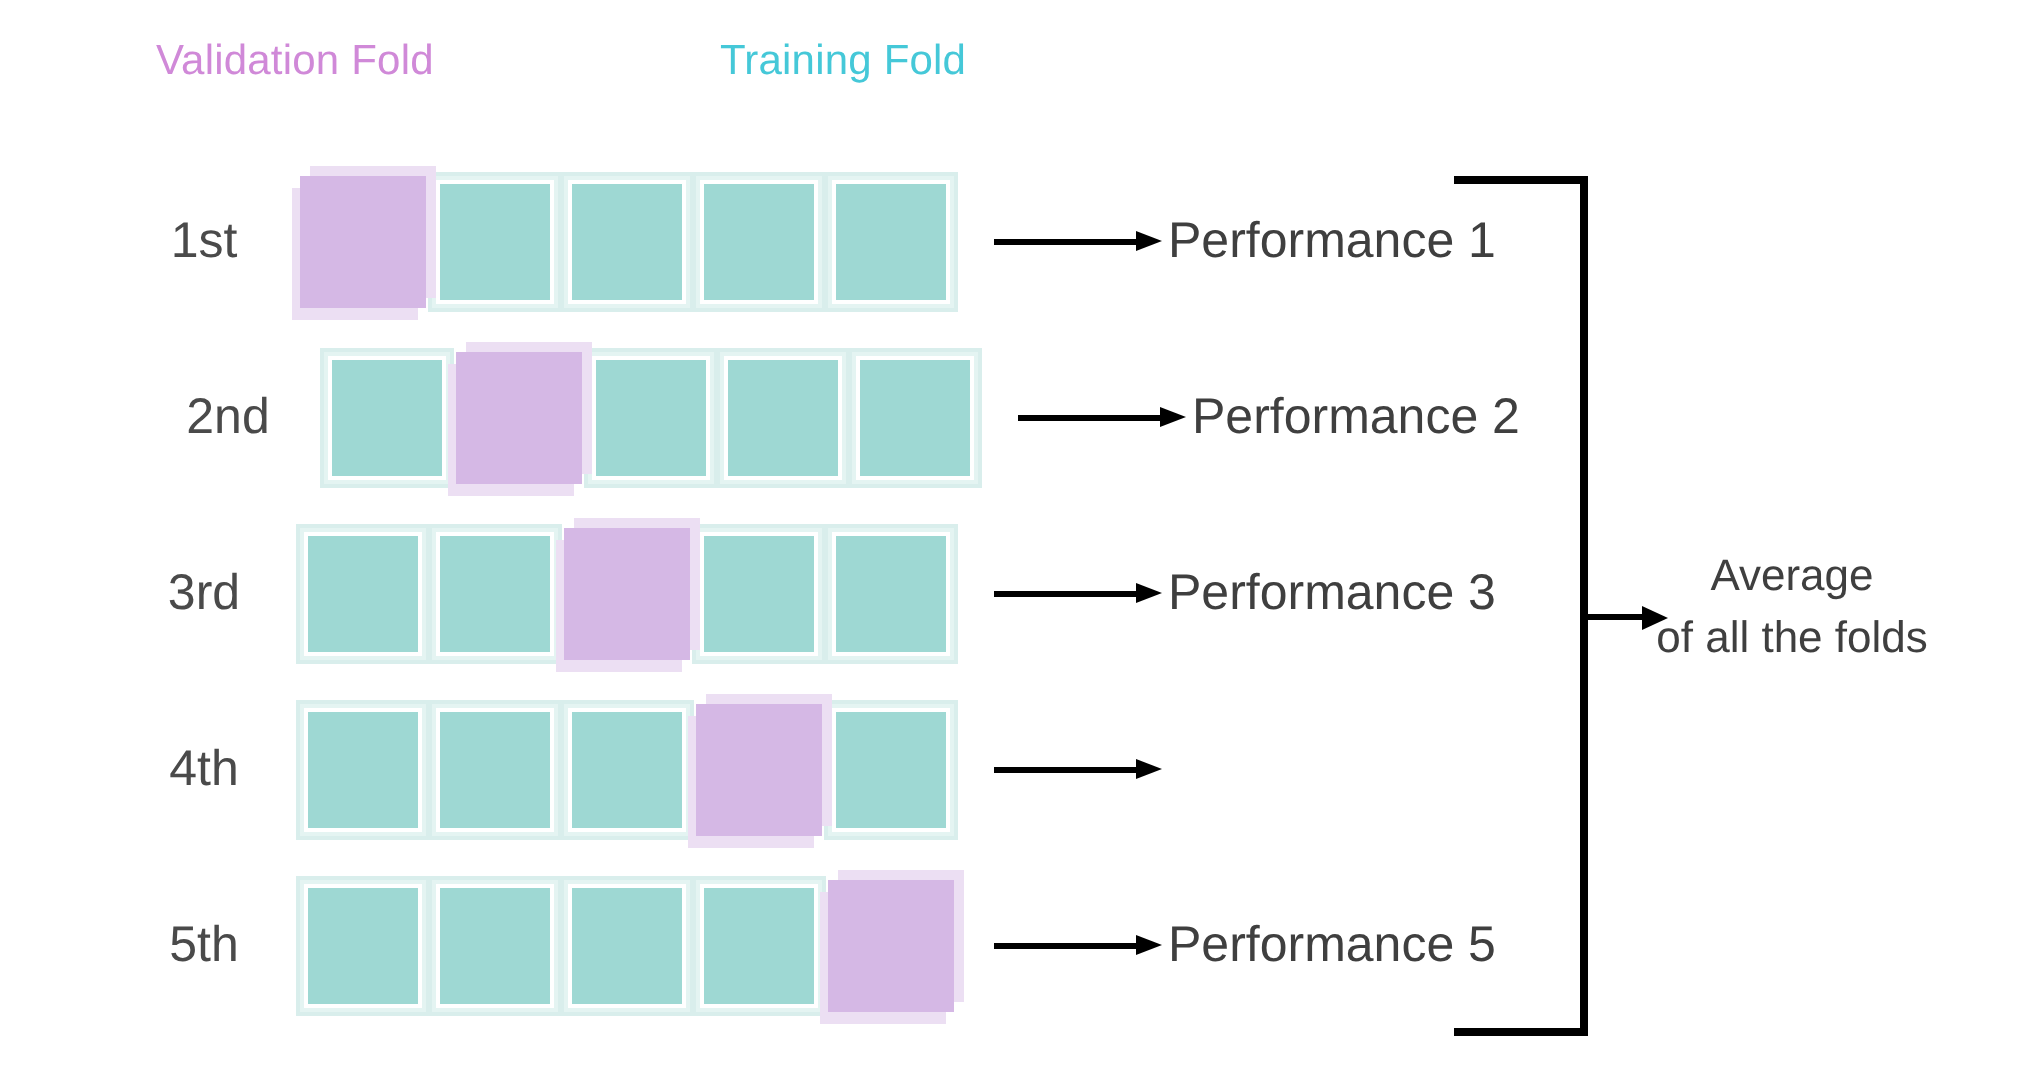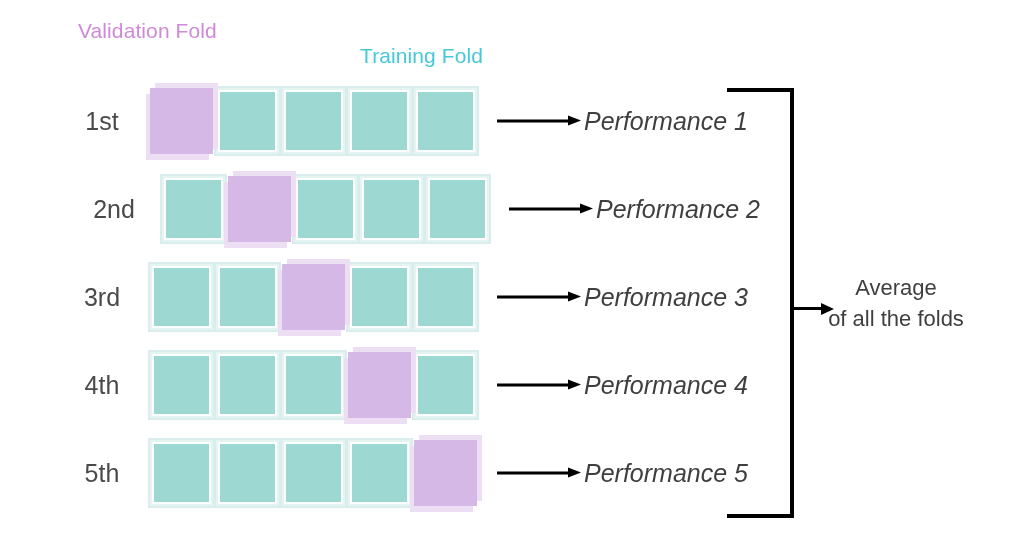--- a/index.html
+++ b/index.html
@@ -22,21 +22,21 @@
 
   
   .legend-label {
     position: absolute;
     font-size: 21px;
     font-weight: 400;
     white-space: nowrap;
     letter-spacing: 0.1px;
   }
   #legend-validation { left: 78px;  top: 19px; color: #d089d8; }
-  #legend-training   { left: 360px; top: 19px; color: #45c8d8; margin-top: 25px; }
+  #legend-training   { left: 360px; top: 19px; color: #45c8d8; }
 
   
   .fold-row {
     position: absolute;
     left: 0;
     width: 1009px;
     height: 70px;
   }
   .row-label {
     position: absolute;
@@ -103,21 +103,20 @@
     border-left: 13px solid #000000;
   }
   .perf-label {
     position: absolute;
     left: 584px;
     top: 50%;
     transform: translateY(-50%);
     font-size: 25px;
     color: #3f3f3f;
     white-space: nowrap;
-    font-style: italic;
   }
 
   
   #bracket-vertical {
     position: absolute;
     left: 790px;
     top: 88px;
     width: 4px;
     height: 430px;
     background: #000000;
@@ -237,21 +236,20 @@
           <div class="fold-box training" style="left: 0px; background: rgb(158, 216, 211); border-color: rgb(228, 244, 242);"></div>
           <div class="fold-box training" style="left: 66px; background: rgb(158, 216, 211); border-color: rgb(228, 244, 242);"></div>
           <div class="fold-box training" style="left: 132px; background: rgb(158, 216, 211); border-color: rgb(228, 244, 242);"></div>
           <div class="fold-box validation" style="left: 198px; z-index: 3; background: rgb(213, 184, 229); box-shadow: rgb(236, 223, 243) 5px -5px 0px 0px, rgb(236, 223, 243) -4px 6px 0px 0px;"></div>
           <div class="fold-box training" style="left: 264px; background: rgb(158, 216, 211); border-color: rgb(228, 244, 242);"></div>
         </div>
         <div class="perf-arrow">
           <div class="shaft"></div>
           <div class="head"></div>
         </div>
-        <div class="perf-label">Performance 4</div>
       </div>
       <div class="fold-row" style="top: 438px;">
         <div class="row-label">5th</div>
         <div class="boxes" style="width: 330px;">
           <div class="fold-box training" style="left: 0px; background: rgb(158, 216, 211); border-color: rgb(228, 244, 242);"></div>
           <div class="fold-box training" style="left: 66px; background: rgb(158, 216, 211); border-color: rgb(228, 244, 242);"></div>
           <div class="fold-box training" style="left: 132px; background: rgb(158, 216, 211); border-color: rgb(228, 244, 242);"></div>
           <div class="fold-box training" style="left: 198px; background: rgb(158, 216, 211); border-color: rgb(228, 244, 242);"></div>
           <div class="fold-box validation" style="left: 264px; z-index: 3; background: rgb(213, 184, 229); box-shadow: rgb(236, 223, 243) 5px -5px 0px 0px, rgb(236, 223, 243) -4px 6px 0px 0px;"></div>
         </div>

